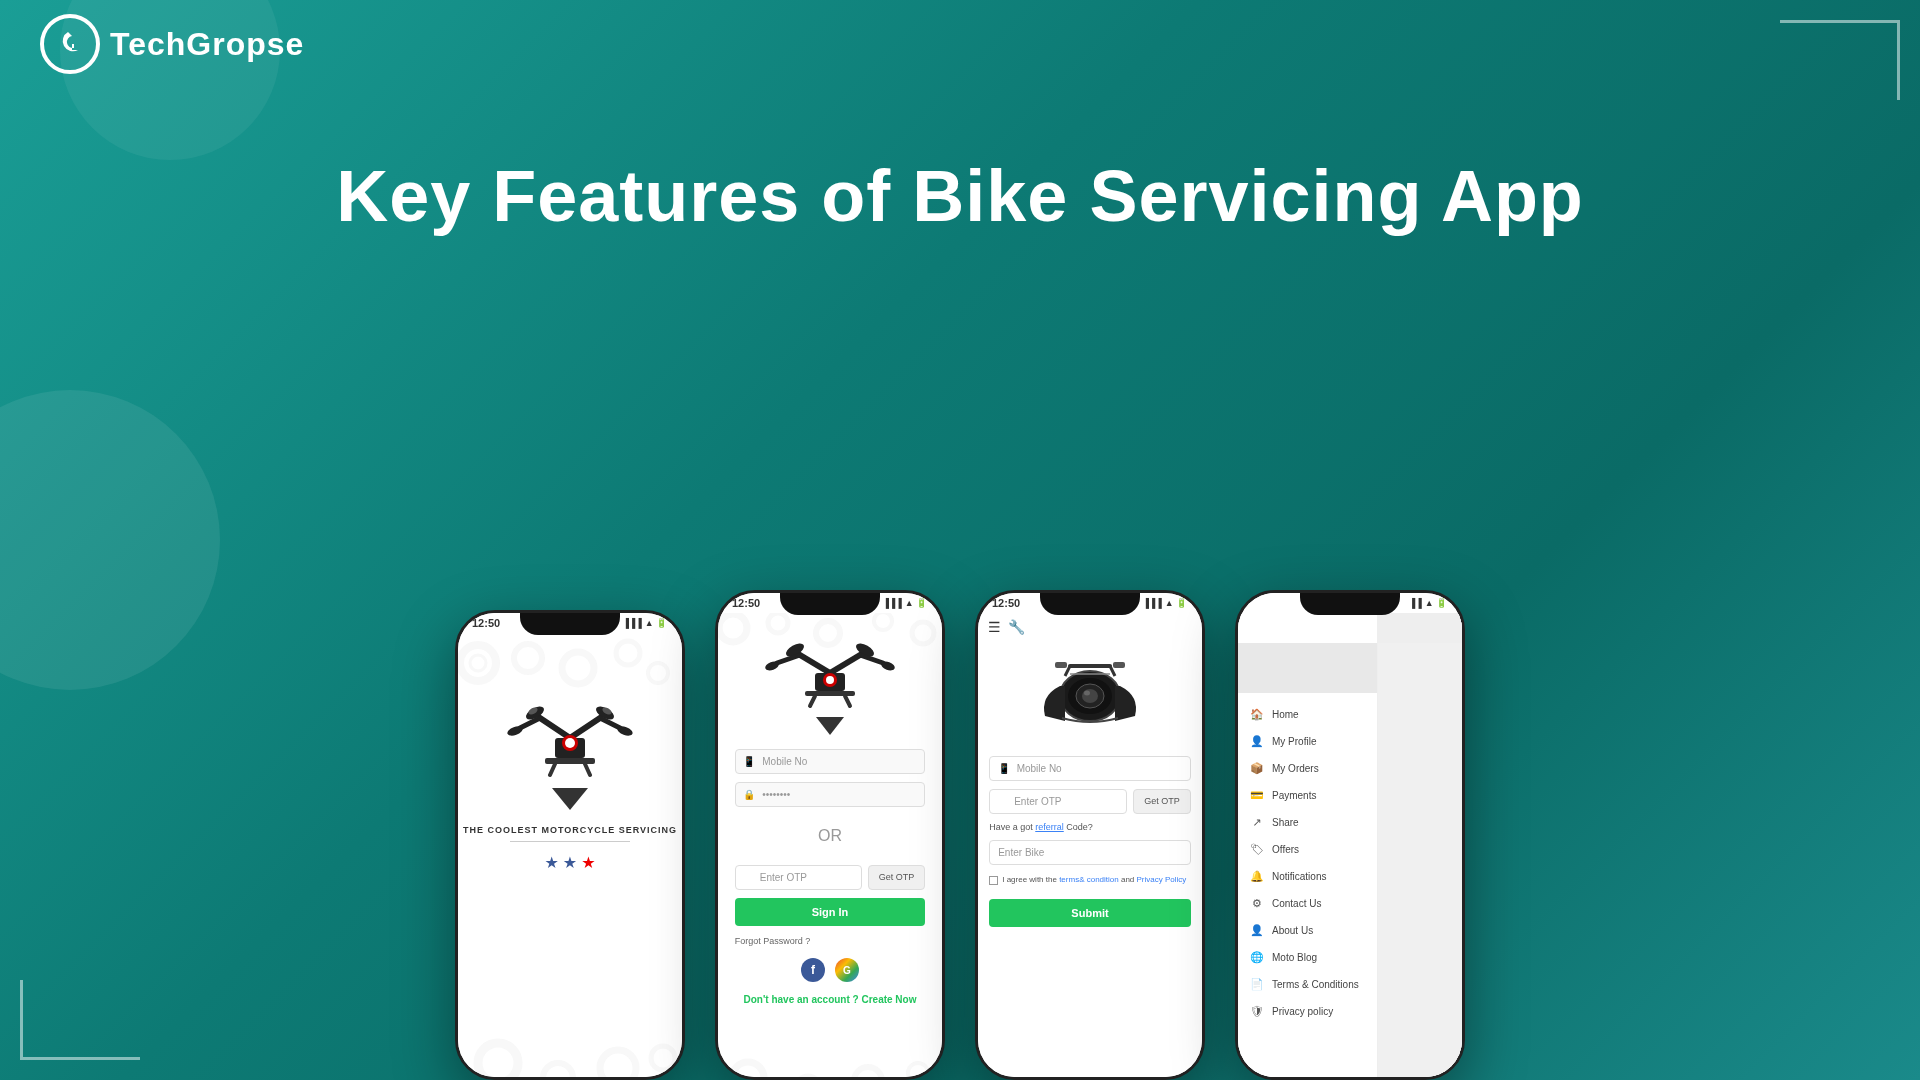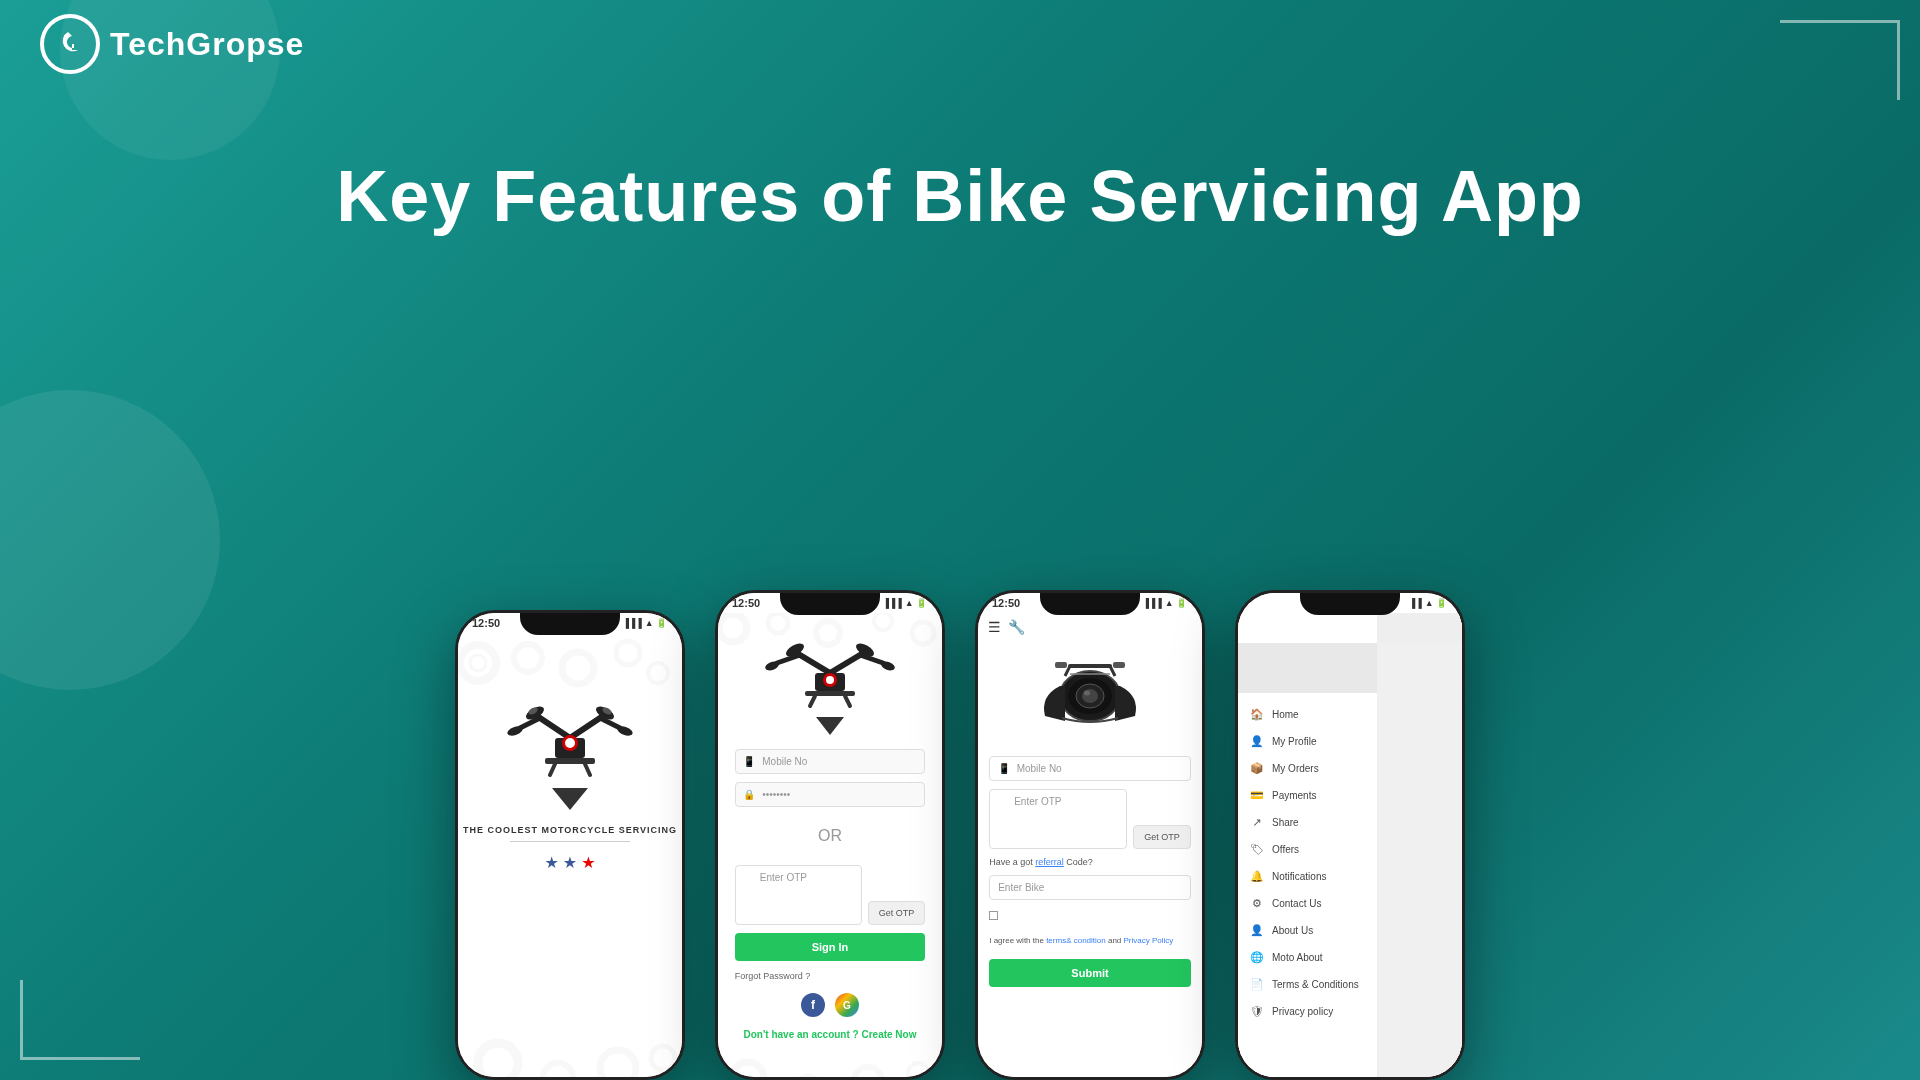--- a/index.html
+++ b/index.html
@@ -258,21 +258,20 @@
       color: #999;
     }
     .otp-btn {
       background: #f0f0f0;
       border: 1px solid #ddd;
       border-radius: 4px;
       padding: 6px 10px;
       font-size: 9px;
       color: #555;
       white-space: nowrap;
-      margin-top: 36px;
     }
     .signin-btn {
       background: #22c55e;
       color: white;
       border: none;
       border-radius: 4px;
       padding: 8px;
       font-size: 11px;
       font-weight: bold;
       text-align: center;
@@ -364,25 +363,24 @@
       margin-top: 6px;
     }
     .referral-label {
       font-size: 9px;
       color: #555;
     }
     .referral-label a { color: #3b82f6; text-decoration: underline; }
     .terms-row {
       display: flex;
       align-items: flex-start;
-      gap: 16px;
+      gap: 4px;
       font-size: 8px;
       color: #555;
       margin-top: 2px;
-      flex-direction: column;
     }
     .terms-row a { color: #3b82f6; }
     .checkbox-tiny {
       width: 9px; height: 9px;
       border: 1px solid #999;
       margin-top: 1px;
       flex-shrink: 0;
     }
 
     
@@ -704,21 +702,21 @@
           <div class="menu-item">
             <span class="menu-icon">⚙</span>
             <span>Contact Us</span>
           </div>
           <div class="menu-item">
             <span class="menu-icon">👤</span>
             <span>About Us</span>
           </div>
           <div class="menu-item">
             <span class="menu-icon">🌐</span>
-            <span>Moto About</span>
+            <span>Moto Blog</span>
           </div>
           <div class="menu-item">
             <span class="menu-icon">📄</span>
             <span>Terms &amp; Conditions</span>
           </div>
           <div class="menu-item">
             <span class="menu-icon">🛡</span>
             <span>Privacy policy</span>
           </div>
         </div>

